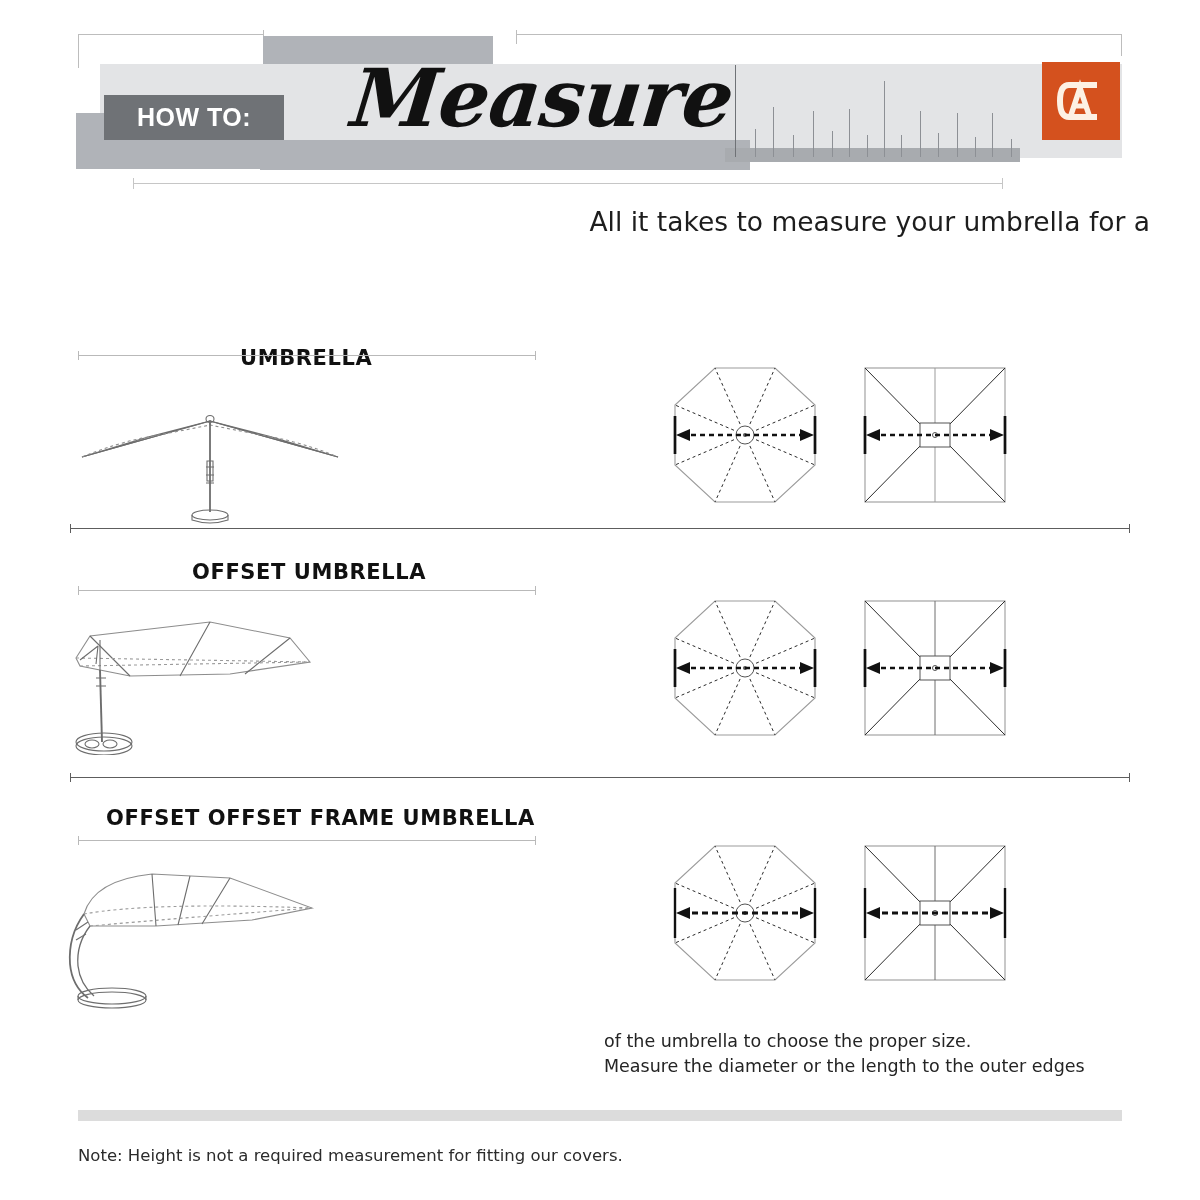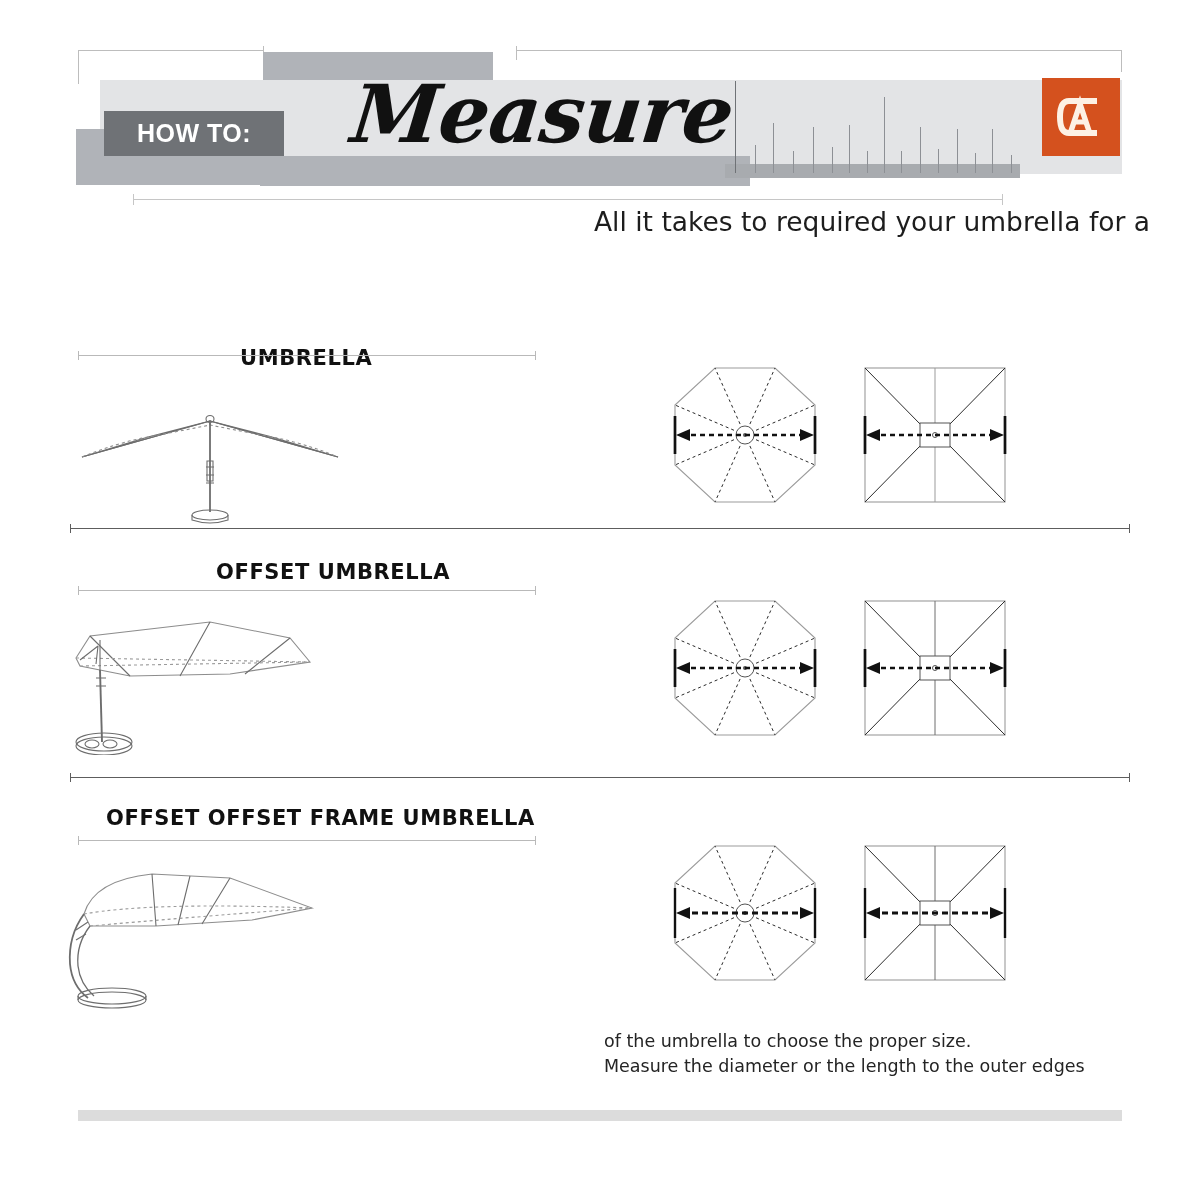--- a/index.html
+++ b/index.html
@@ -12,21 +12,21 @@
   #page {
     position: relative;
     width: 1200px; height: 1200px;
     background: #ffffff;
     overflow: hidden;
   }
 
   
   #header-area {
     position: absolute;
-    left: 0; top: 16px;
+    left: 0; top: 0;
     width: 1200px; height: 200px;
   }
   .hdr-bracket-top {
     position: absolute;
     height: 1px;
     background: #bdbdbd;
   }
   .hdr-tick {
     position: absolute;
     width: 1px;
@@ -228,21 +228,21 @@
         <path d="M21.5 33 H32.5" fill="none" stroke="#fdf1e4" stroke-width="5"></path>
       </svg>
     </div>
 
     <div class="hdr-bracket-top" style="left:133px; top:183px; width:870px; background:#c6c6c6;"></div>
     <div class="hdr-tick" style="left:133px; top:178px; height:11px; background:#c6c6c6;"></div>
     <div class="hdr-tick" style="left:1002px; top:178px; height:11px; background:#c6c6c6;"></div>
   </div>
 
   <div id="subtitle">
-    <div>All it takes to required your umbrella for a</div>
+    <div>All it takes to measure your umbrella for a</div>
   </div>
 
   <div class="section" style="top:0;">
     <div class="sec-title" style="left:240px; top:346px;">UMBRELLA</div>
     <div class="dimline" style="left:78px; top:355px; width:458px;"></div>
 
     <svg class="illus" style="left:60px; top:375px;" width="300" height="150" viewBox="0 0 300 150">
       <g fill="none" stroke="#6d6d6d" stroke-width="1.1">
         <path d="M88 62 L22 82 L150 46 L278 82 L212 62"></path>
         <path d="M150 46 L22 82 M150 46 L88 62 M150 46 L150 50 M150 46 L212 62 M150 46 L278 82"></path>
@@ -296,21 +296,21 @@
       </g>
       <path d="M22 75 L148 75" stroke="#111" stroke-width="2.6" stroke-dasharray="5 4"></path>
       <polygon points="16,75 30,69 30,81" fill="#111"></polygon>
       <polygon points="154,75 140,69 140,81" fill="#111"></polygon>
     </svg>
 
     <div class="divider" style="left:70px; top:528px; width:1060px;"></div>
   </div>
 
   <div class="section" style="top:0;">
-    <div class="sec-title" style="left:216px; top:560px;">OFFSET UMBRELLA</div>
+    <div class="sec-title" style="left:192px; top:560px;">OFFSET UMBRELLA</div>
     <div class="dimline" style="left:78px; top:590px; width:458px;"></div>
 
     <svg class="illus" style="left:60px; top:600px;" width="300" height="155" viewBox="0 0 300 155">
       <g fill="none" stroke="#6d6d6d" stroke-width="1.1">
         <path d="M16 58 L30 36 L150 22 L230 38 L250 62 L170 74 L70 76 L20 66 Z" stroke="#8d8d8d"></path>
         <path d="M30 36 L70 76 M150 22 L120 76 M230 38 L185 74"></path>
         <path d="M16 58 L250 62" stroke="#9b9b9b" stroke-dasharray="3 3"></path>
         <path d="M20 66 L250 62" stroke="#9b9b9b" stroke-dasharray="3 3"></path>
         <path d="M38 46 L36 64 M38 46 L20 60"></path>
         <path d="M40 40 L40 70"></path>
@@ -423,14 +423,15 @@
       <polygon points="154,75 140,69 140,81" fill="#111"></polygon>
     </svg>
   </div>
 
   <div id="measure-caption">
     <div>of the umbrella to choose the proper size.</div>
     <div>Measure the diameter or the length to the outer edges</div>
   </div>
 
   <div id="footer-bar"></div>
+  <div id="footer-note">Note: Height is not a required measurement for fitting our covers.</div>
 
 </div>
 
 </body></html>

